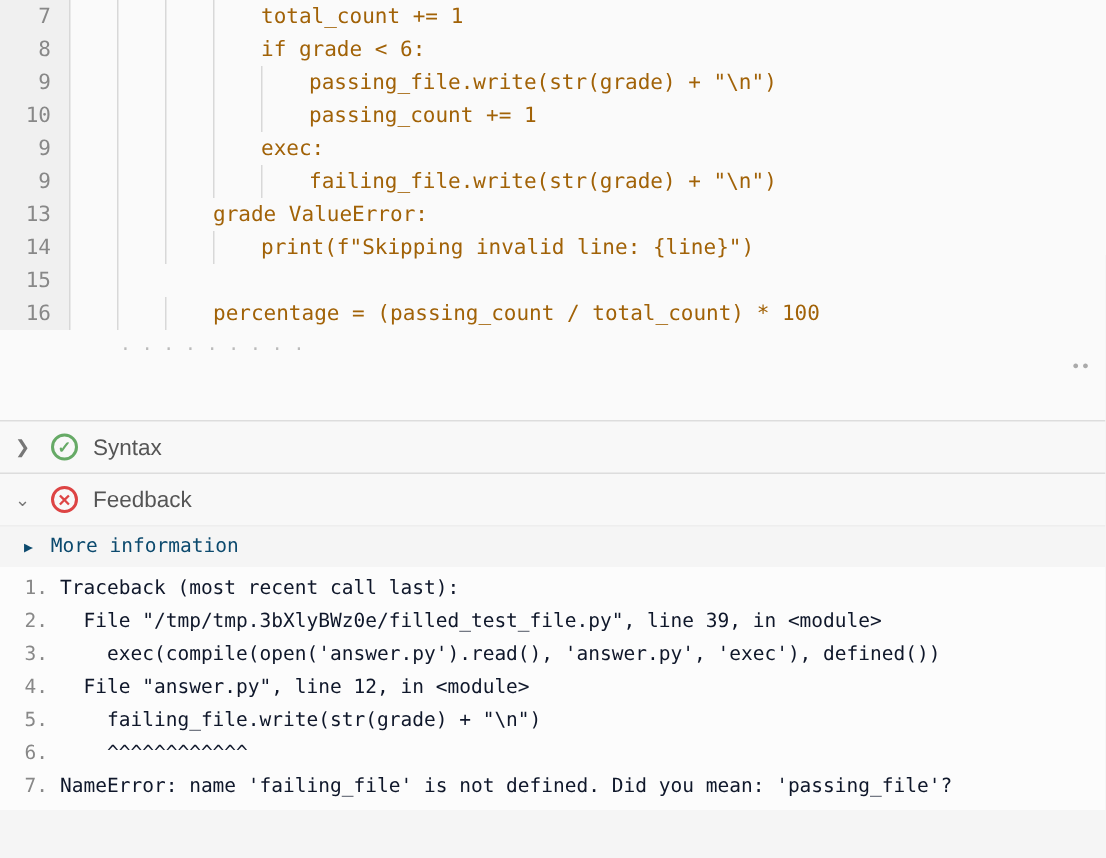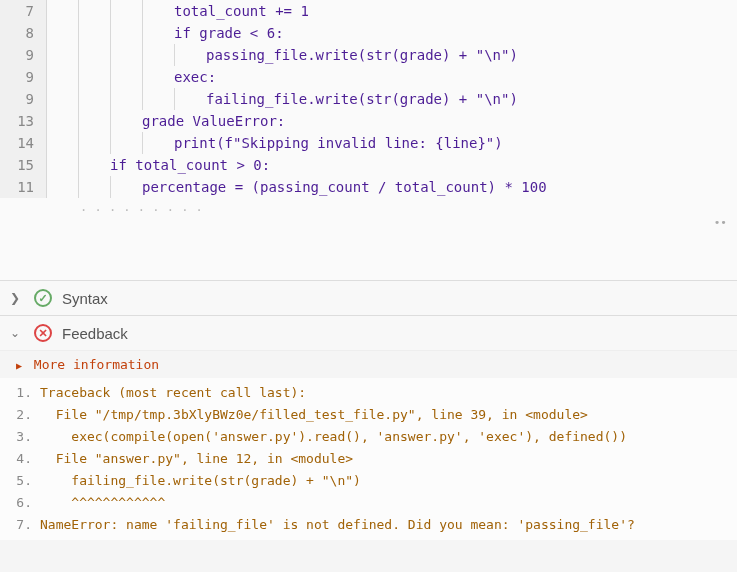--- a/index.html
+++ b/index.html
@@ -38,21 +38,21 @@
       flex-shrink: 0;
       display: flex;
     }
     .guide {
       width: 32px;
       border-left: 1px solid #d8d8d8;
       height: 22px;
     }
     .code-content {
       white-space: pre;
-      color: #4c1d95;
+      color: #a16207;
       font-weight: 500;
     }
     .panel-header {
       display: flex;
       align-items: center;
       padding: 8px 10px;
       border-top: 1px solid #ddd;
       background: #f8f8f8;
       font-family: Arial, sans-serif;
       font-size: 15px;
@@ -79,21 +79,21 @@
       color: #6a6;
     }
     .icon-x {
       border: 2px solid #d44;
       color: #d44;
     }
     .more-info {
       padding: 6px 10px 6px 16px;
       font-family: "Consolas","Monaco",monospace;
       font-size: 13px;
-      color: #c2410c;
+      color: #0c4a6e;
       border-top: 1px solid #eee;
     }
     .more-info-caret {
       font-size: 10px;
       margin-right: 4px;
     }
     .feedback-body {
       background: #fcfcfc;
       padding: 4px 0 4px 10px;
     }
@@ -106,21 +106,21 @@
     }
     .fb-num {
       width: 30px;
       text-align: right;
       padding-right: 8px;
       color: #888;
       flex-shrink: 0;
     }
     .fb-text {
       white-space: pre;
-      color: #a16207;
+      color: #0f172a;
     }
     .cut-line {
       white-space: pre;
       color: #bbb;
       font-size: 12px;
       padding-left: 80px;
       line-height: 18px;
     }
     .dots {
       text-align: right;
@@ -158,20 +158,31 @@
       <div class="indent-guides">
         <span class="guide"></span>
         <span class="guide"></span>
         <span class="guide"></span>
         <span class="guide"></span>
         <span class="guide"></span>
       </div>
       <span class="code-content">passing_file.write(str(grade) + "\n")</span>
     </div>
   <div class="code-line">
+      <div class="gutter">10</div>
+      <div class="indent-guides">
+        <span class="guide"></span>
+        <span class="guide"></span>
+        <span class="guide"></span>
+        <span class="guide"></span>
+        <span class="guide"></span>
+      </div>
+      <span class="code-content">passing_count += 1</span>
+    </div>
+  <div class="code-line">
       <div class="gutter">9</div>
       <div class="indent-guides">
         <span class="guide"></span>
         <span class="guide"></span>
         <span class="guide"></span>
         <span class="guide"></span>
       </div>
       <span class="code-content">exec:</span>
     </div>
   <div class="code-line">
@@ -203,24 +214,23 @@
         <span class="guide"></span>
       </div>
       <span class="code-content">print(f"Skipping invalid line: {line}")</span>
     </div>
   <div class="code-line">
       <div class="gutter">15</div>
       <div class="indent-guides">
         <span class="guide"></span>
         <span class="guide"></span>
       </div>
-      <span class="code-content">if total_count &gt; 0:</span>
-    </div>
-  <div class="code-line">
-      <div class="gutter">11</div>
+    </div>
+  <div class="code-line">
+      <div class="gutter">16</div>
       <div class="indent-guides">
         <span class="guide"></span>
         <span class="guide"></span>
         <span class="guide"></span>
       </div>
       <span class="code-content">percentage = (passing_count / total_count) * 100</span>
     </div>
   <div class="cut-line">.&nbsp;.&nbsp;.&nbsp;.&nbsp;.&nbsp;.&nbsp;.&nbsp;.&nbsp;.&nbsp;&nbsp;&nbsp;&nbsp;&nbsp;&nbsp;&nbsp;&nbsp;&nbsp;&nbsp;&nbsp;&nbsp;&nbsp;&nbsp;&nbsp;&nbsp;&nbsp;&nbsp;&nbsp;&nbsp;&nbsp;&nbsp;&nbsp;&nbsp;&nbsp;&nbsp;&nbsp;&nbsp;&nbsp;</div>
   <div class="dots">••</div>
 </div>

